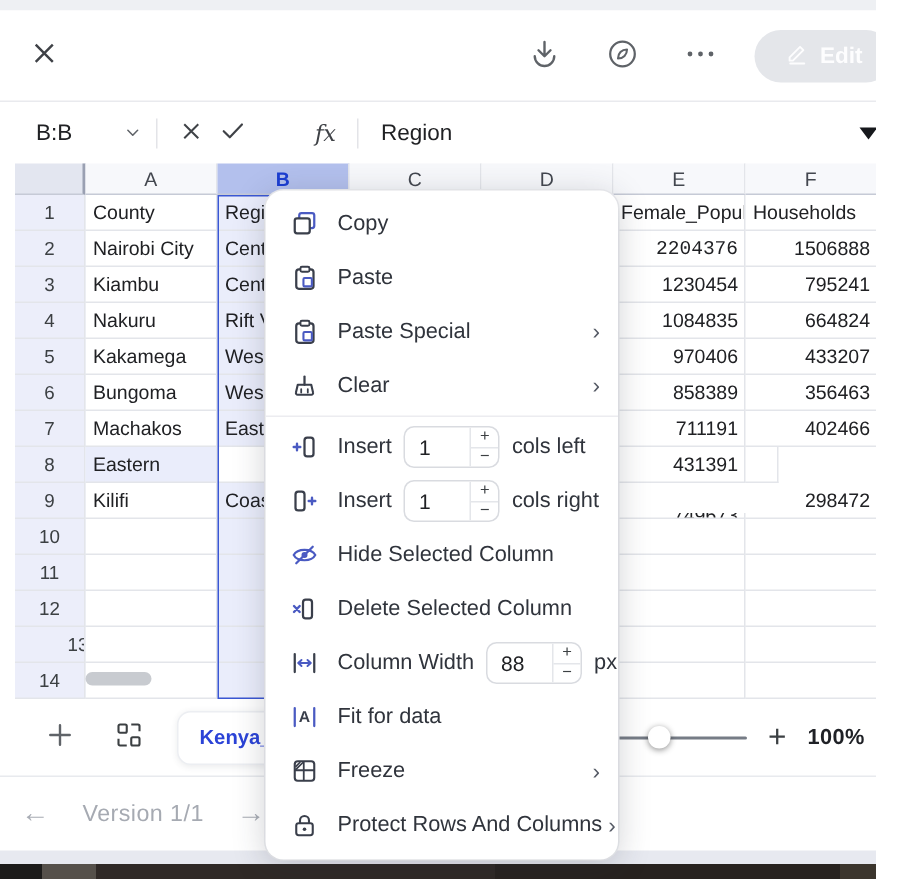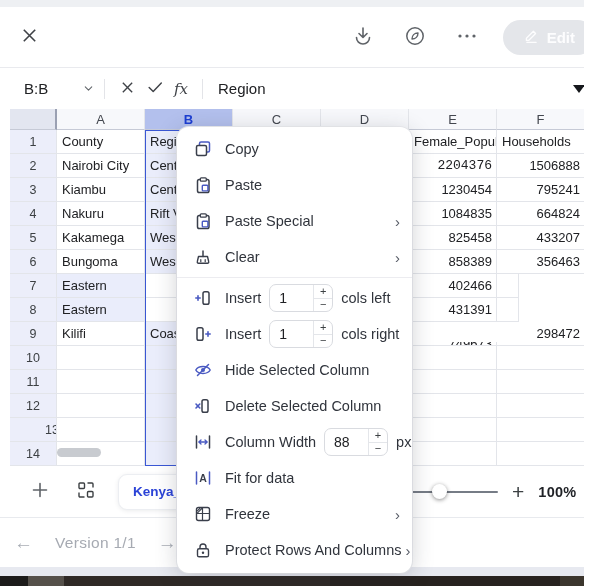--- a/index.html
+++ b/index.html
@@ -16,21 +16,21 @@
   .edit-btn{display:flex;align-items:center;gap:7px;background:#e4e6ea;border:none;border-radius:18px;
             height:35px;padding:0 20px;color:#fdfdfe;font-size:15px;font-weight:bold;cursor:pointer;
             font-family:"Liberation Sans",sans-serif;}
 
   
   .formulabar{left:0;top:69px;width:607px;height:39px;background:#fff;display:flex;align-items:center;
               box-sizing:border-box;padding:0 14px 0 24px;}
   .cellref{font-size:15px;color:#202124;min-width:52px;}
   .fdiv{width:1px;height:20px;background:#e3e4e8;margin:0 9px;}
   .fbtn{background:none;border:none;padding:2px 5px;display:flex;align-items:center;cursor:pointer;}
-  .fx{font-style:italic;font-size:15px;color:#3f4247;font-family:"DejaVu Serif","Liberation Serif",serif;}
+  .fx{font-style:italic;font-size:15px;color:#3f4247;font-family:"DejaVu Serif","Liberation Serif",serif;margin-left:36px;}
   .formula-text{font-size:15px;color:#202124;margin-left:6px;flex:1;}
   .fb-caret{width:0;height:0;border-left:6px solid transparent;border-right:6px solid transparent;
             border-top:8px solid #16181c;margin-right:8px;cursor:pointer;}
   .nb-chevron{margin-left:6px;cursor:pointer;display:flex;align-items:center;}
 
   
   #grid{left:10px;top:109px;width:597px;height:357px;}
   .grow{display:flex;height:24px;}
   #grid-header .grow{height:21px;}
   .cell{display:flex;align-items:center;box-sizing:border-box;overflow:hidden;white-space:nowrap;
@@ -221,36 +221,37 @@
           <div class="cell num" style="width: 88px;">1084835</div>
           <div class="cell num" style="width: 88px;">664824</div>
           <div class="cell" style="width: 22px;"></div>
         </div>
         <div class="grow">
           <div class="cell rowhdr" style="width: 47px;">5</div>
           <div class="cell" style="width: 88px;">Kakamega</div>
           <div class="cell selcol" style="width: 88px;">Western</div>
           <div class="cell" style="width: 88px;"></div>
           <div class="cell" style="width: 88px;"></div>
-          <div class="cell num" style="width: 88px;">825458</div>
+          <div class="cell num" style="width: 88px;">970406</div>
           <div class="cell num" style="width: 88px;">433207</div>
           <div class="cell" style="width: 22px;"></div>
         </div>
         <div class="grow">
           <div class="cell rowhdr" style="width: 47px;">6</div>
           <div class="cell" style="width: 88px;">Bungoma</div>
           <div class="cell selcol" style="width: 88px;">Western</div>
           <div class="cell" style="width: 88px;"></div>
           <div class="cell" style="width: 88px;"></div>
           <div class="cell num" style="width: 88px;">858389</div>
           <div class="cell num" style="width: 88px;">356463</div>
           <div class="cell" style="width: 22px;"></div>
         </div>
         <div class="grow">
           <div class="cell rowhdr" style="width: 47px;">7</div>
+          <div class="cell" style="width: 88px;">Machakos</div>
           <div class="cell selcol" style="width: 88px;">Eastern</div>
           <div class="cell" style="width: 88px;"></div>
           <div class="cell" style="width: 88px;"></div>
           <div class="cell num" style="width: 88px;">711191</div>
           <div class="cell num" style="width: 88px;">402466</div>
           <div class="cell" style="width: 22px;"></div>
         </div>
         <div class="grow">
           <div class="cell rowhdr" style="width: 47px;">8</div>
           <div class="cell selcol" style="width: 88px;">Eastern</div>

